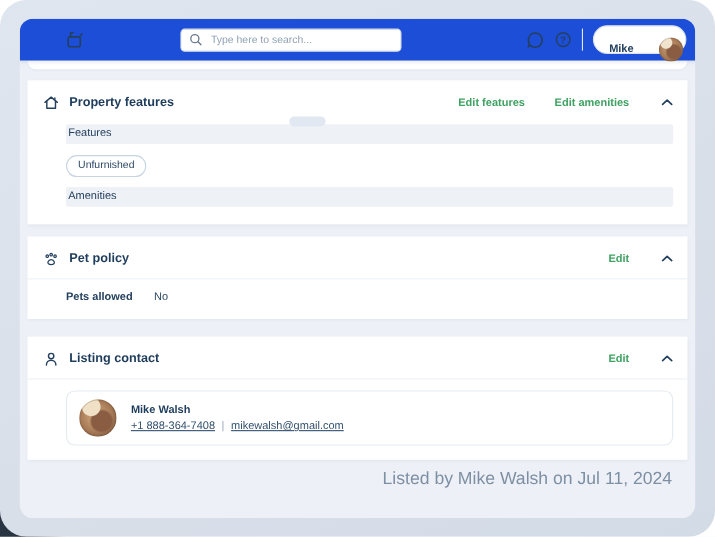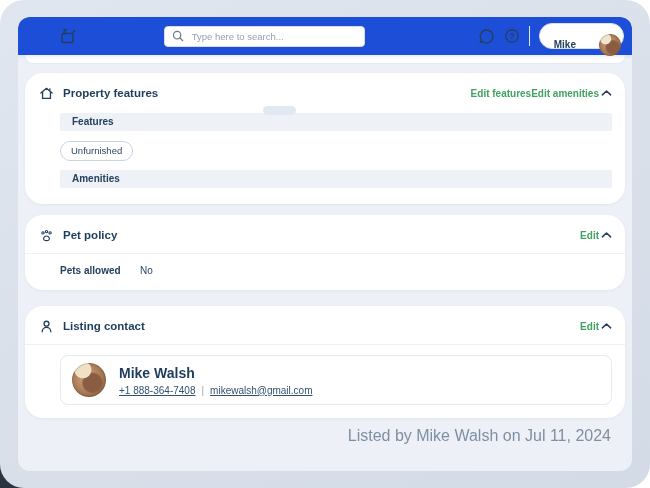--- a/index.html
+++ b/index.html
@@ -54,33 +54,33 @@
     background:
       radial-gradient(circle at 30% 22%, #f1e4cf 0 5px, rgba(0,0,0,0) 6px),
       radial-gradient(circle at 62% 60%, #8a5d43 0 6px, rgba(0,0,0,0) 8px),
       radial-gradient(circle at 45% 45%, #caa27c 0%, #a77a56 55%, #6e4733 100%);
     box-shadow:inset 0 0 0 1px rgba(90,60,40,.25);
   }
   
   .content{position:relative;padding:0 7px;}
   .prev-card{height:8px;background:#fff;border-radius:0 0 10px 10px;box-shadow:0 1px 2px rgba(40,60,90,.05);}
   .handle{position:absolute;left:245px;top:51px;width:33px;height:9px;border-radius:5px;background:#e2e8f1;}
-  .card{background:#fff;border-radius:18px;box-shadow:0 1px 3px rgba(40,60,90,.06);}
+  .card{background:#fff;border-radius:0;box-shadow:0 1px 3px rgba(40,60,90,.06);}
   .card-features{margin-top:10px;padding:9px 13px 16px 14px;}
   .card-pets{margin-top:11px;padding:9px 13px 0 14px;}
   .card-contact{margin-top:16px;padding:9px 13px 13px 14px;}
   .sec-header{display:flex;align-items:center;gap:9px;height:22px;}
   .sec-title{font-size:11.5px;font-weight:bold;color:#1e3c5c;}
-  .sec-actions{margin-left:auto;display:flex;align-items:center;gap:0;text-align:right;}
+  .sec-actions{margin-left:auto;display:flex;align-items:center;gap:27px;text-align:right;}
   .link-green{font-size:10px;font-weight:bold;color:#3fa162;text-decoration:none;cursor:pointer;}
   .chevron{margin-left:2px;cursor:pointer;display:flex;align-items:center;}
   .sec-divider{border:none;border-top:1px solid #edf1f6;margin:7px -13px 0 -14px;}
   .subhead{
     margin:9px 0 0 21px;background:#eef1f6;border-radius:2px;
-    padding:3px 0 4px 12px;font-size:10px;font-weight:bold;color:#24405e;
+    padding:3px 0 4px 2px;font-size:10px;font-weight:normal;color:#24405e;
   }
   .chip-row{margin:10px 0 0 21px;display:flex;gap:7px;flex-wrap:wrap;}
   .chip{
     border:1px solid #c9d4e1;border-radius:10px;background:#fff;
     padding:3px 10px 4px;font-size:9.5px;color:#2c4763;white-space:nowrap;
   }
   .kv-row{display:flex;align-items:center;margin-left:21px;padding:11px 0 14px;font-size:10px;}
   .kv-label{font-weight:bold;color:#24405e;width:80px;}
   .kv-value{color:#2c4763;}
   .contact-box{
@@ -88,21 +88,21 @@
     display:flex;align-items:center;gap:13px;padding:7px 11px;
   }
   .avatar-lg{
     width:34px;height:34px;border-radius:50%;flex:0 0 auto;
     background:
       radial-gradient(circle at 32% 20%, #efe0c6 0 8px, rgba(0,0,0,0) 9px),
       radial-gradient(circle at 60% 58%, #8a5d43 0 9px, rgba(0,0,0,0) 11px),
       radial-gradient(circle at 45% 45%, #d3ab83 0%, #a77a56 55%, #5f3d2c 100%);
     box-shadow:inset 0 0 0 1px rgba(90,60,40,.25);
   }
-  .contact-name{font-size:14px;font-weight:bold;color:#1e3c5c;margin-bottom:4px;}
+  .contact-name{font-size:10px;font-weight:bold;color:#1e3c5c;margin-bottom:4px;}
   .contact-line{display:flex;align-items:center;gap:6px;font-size:10px;}
   .contact-link{color:#33506e;text-decoration:underline;cursor:pointer;}
   .contact-sep{color:#9aa8b8;}
   .listed-by{text-align:right;padding:9px 14px 0 0;font-size:16px;color:#7e8fa3;}
   svg{display:block;}
 </style>
 </head>
 <body>
 
 <div class="corner-shadow"></div>

